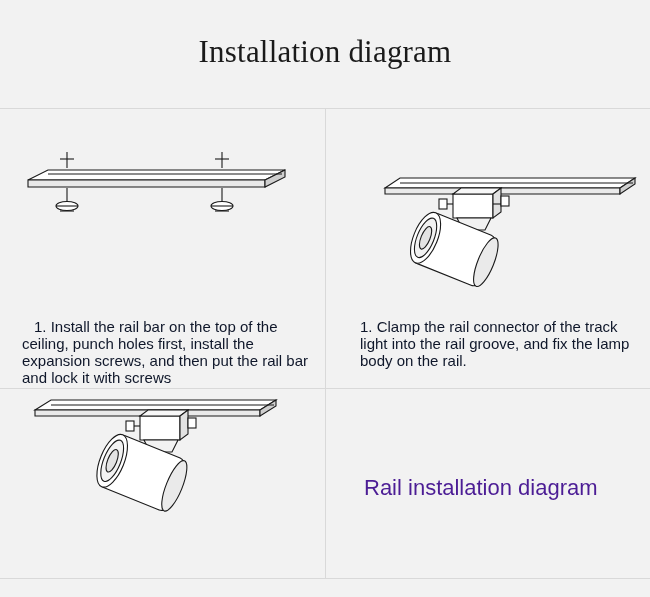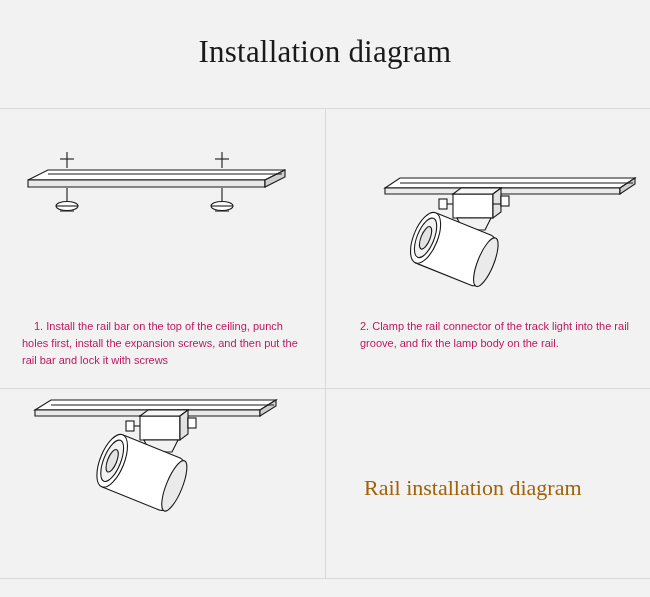--- a/index.html
+++ b/index.html
@@ -41,30 +41,30 @@
   .hline {
     position: absolute;
     height: 1px;
     background: #d9d9d9;
   }
   .cell {
     position: absolute;
   }
   .caption {
     position: absolute;
-    font-size: 11px;
+    font-size: 15px;
     line-height: 17px;
-    color: #be185d;
+    color: #0f172a;
     font-family: "Liberation Sans", sans-serif;
   }
   .bigcaption {
     position: absolute;
     font-size: 22px;
-    color: #a16207;
-    font-family: Liberation Serif, serif;
+    color: #4c1d95;
+    font-family: Liberation Sans, sans-serif;
   }
   svg { display: block; }
 </style>
 </head>
 <body>
 
 <div class="page">
 
   <div class="title">Installation diagram</div>
 
@@ -130,21 +130,21 @@
           <rect x="84" y="62" width="70" height="54" rx="6" fill="#ffffff"></rect>
           <ellipse cx="88" cy="89" rx="12" ry="27" fill="#ffffff"></ellipse>
           <ellipse cx="88" cy="89" rx="8.5" ry="21" fill="#f2f2f2"></ellipse>
           <ellipse cx="88" cy="89" rx="4.5" ry="12" fill="#e3e3e3"></ellipse>
           <ellipse cx="153" cy="89" rx="8" ry="26" fill="#eaeaea"></ellipse>
         </g>
       </g>
     </svg>
   </div>
 
-  <div class="caption" style="top:318px;left:360px;width:275px;">2. Clamp the rail connector of the track light into the rail groove, and fix the lamp body on the rail.</div>
+  <div class="caption" style="top:318px;left:360px;width:275px;">1. Clamp the rail connector of the track light into the rail groove, and fix the lamp body on the rail.</div>
 
   <div class="cell" style="top:390px;left:10px;width:305px;height:150px;">
     <svg width="305" height="150" viewBox="0 0 305 150">
       <g stroke="#1a1a1a" stroke-width="1.1" fill="none">
 
         <polygon points="25,20 250,20 266,10 41,10" fill="#ffffff"></polygon>
         <polygon points="25,20 250,20 250,26 25,26" fill="#eaeaea"></polygon>
         <polygon points="250,20 266,10 266,16 250,26" fill="#cfcfcf"></polygon>
         <line x1="41" y1="15" x2="264" y2="15"></line>
 

